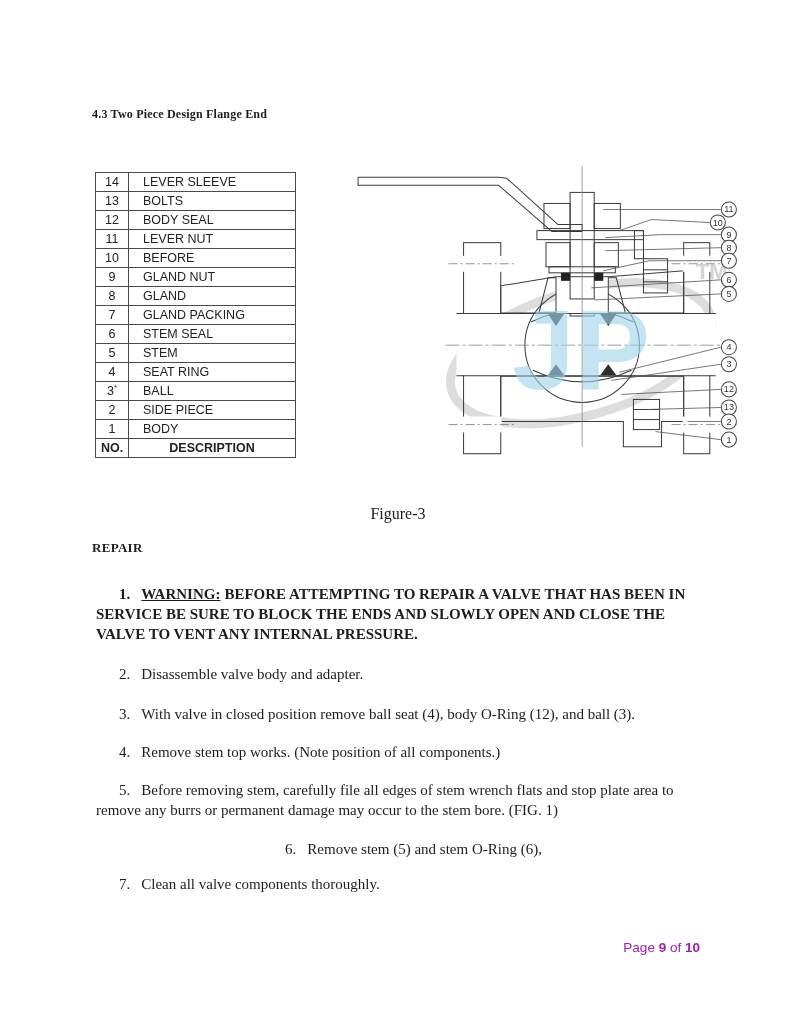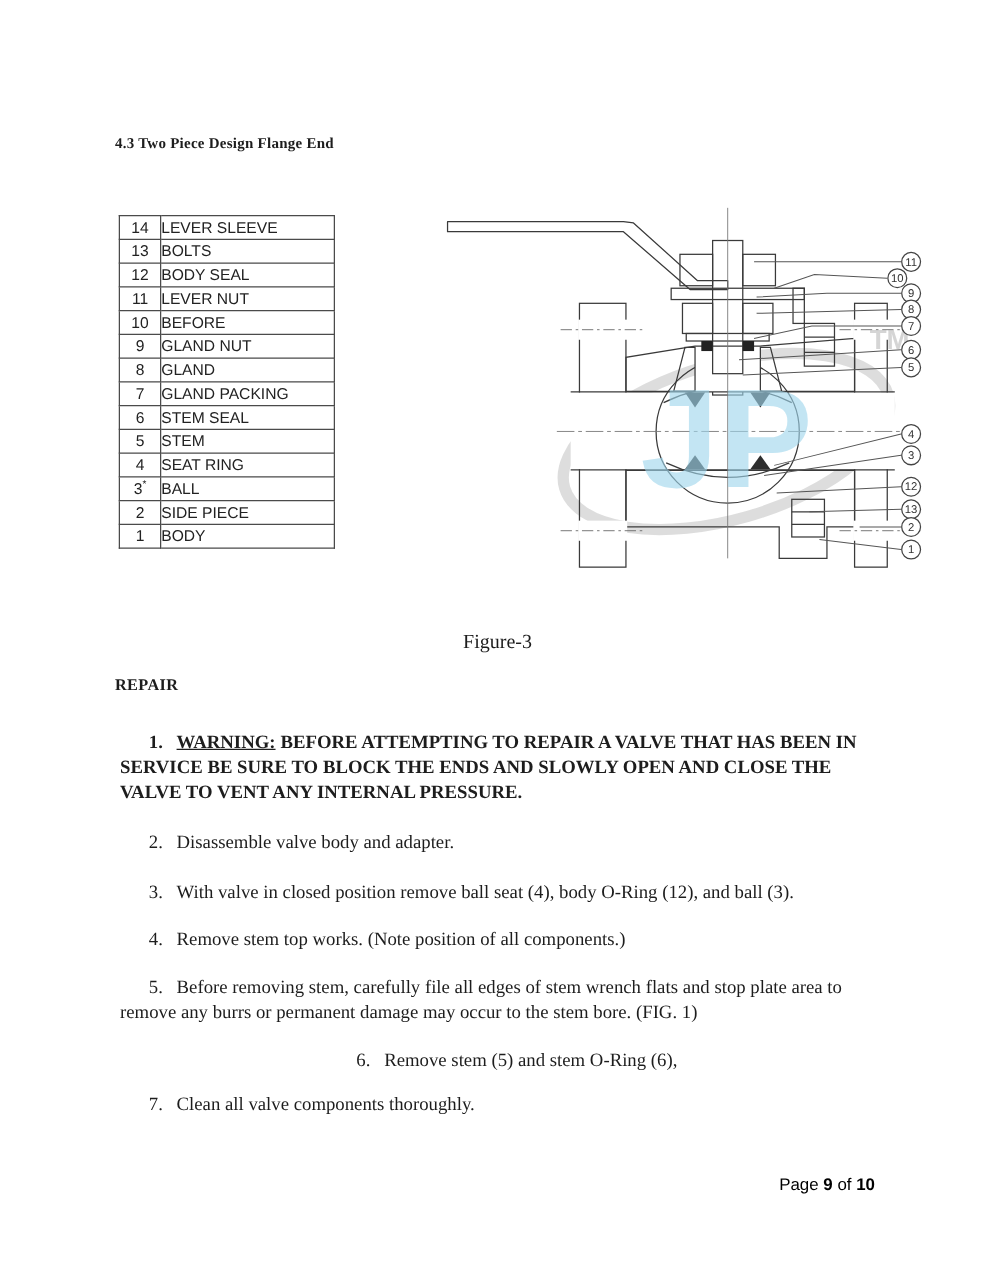--- a/index.html
+++ b/index.html
@@ -8,21 +8,21 @@
     font-family:"Liberation Serif", serif;color:#1d1d1d;overflow:hidden;
   }
   .abs{position:absolute;}
 
   
   .doc-heading{left:92px;top:107px;font-size:12px;font-weight:bold;letter-spacing:.2px;}
 
   
   .parts-table{left:95px;top:172px;border-collapse:collapse;
     font-family:"Liberation Sans", sans-serif;font-size:12.5px;color:#222;}
-  .parts-table td{border:1px solid #4a4a4a;height:18px;padding:0 0;line-height:18px;}
+  .parts-table td{border:1px solid #4a4a4a;height:18px;padding:0 14px;line-height:18px;}
   .parts-table td.c-no{width:28px;text-align:center;padding:0 2px;margin-top:44px;}
   .parts-table td.c-desc{width:138px;text-align:left;}
   .parts-table td.hdr{font-weight:bold;text-align:center;}
   .parts-table sup{font-size:8px;vertical-align:super;line-height:0;}
 
   
   .diagram{left:350px;top:158px;width:400px;height:307px;}
 
   
   .figure-caption{left:92px;top:505px;width:612px;text-align:center;font-size:16px;}
@@ -35,21 +35,21 @@
   .step-1 .warning{text-decoration:underline;margin-right:4px;}
   .step-2{top:660px;}
   .step-3{top:700px;}
   .step-4{top:738px;}
   .step-5{top:776px;}
   .step-6{top:835px;text-align:center;}
   .step-7{top:870px;}
 
   
   .page-footer{right:91px;top:940px;font-family:"Liberation Sans", sans-serif;
-    font-size:13.5px;color:#000000;}
+    font-size:13.5px;color:#a21caf;}
   .page-footer .b{font-weight:bold;}
 
   svg .ln{stroke:#3a3a3a;stroke-width:1;fill:none;}
   svg text.callout-num{font-family:"Liberation Sans", sans-serif;font-size:9px;fill:#333;}
 </style>
 </head>
 <body>
 
 <div class="abs doc-heading">4.3 Two Piece Design Flange End</div>
 
@@ -103,20 +103,24 @@
         <td class="c-no"><span>3</span><sup>*</sup></td>
         <td class="c-desc">BALL</td>
       </tr>
     <tr>
         <td class="c-no"><span>2</span><sup></sup></td>
         <td class="c-desc">SIDE PIECE</td>
       </tr>
     <tr>
         <td class="c-no"><span>1</span><sup></sup></td>
         <td class="c-desc">BODY</td>
+      </tr>
+    <tr>
+        <td class="c-no hdr">NO.</td>
+        <td class="c-desc hdr">DESCRIPTION</td>
       </tr>
   </tbody>
 </table>
 
 <svg class="abs diagram" viewBox="0 0 398 305" xmlns="http://www.w3.org/2000/svg">
   <defs>
     <pattern id="hatch" patternUnits="userSpaceOnUse" width="6" height="6" patternTransform="rotate(45)">
       <rect width="6" height="6" fill="#ffffff"></rect>
       <line x1="0" y1="0" x2="0" y2="6" stroke="#5a5a5a" stroke-width="1"></line>
     </pattern>

